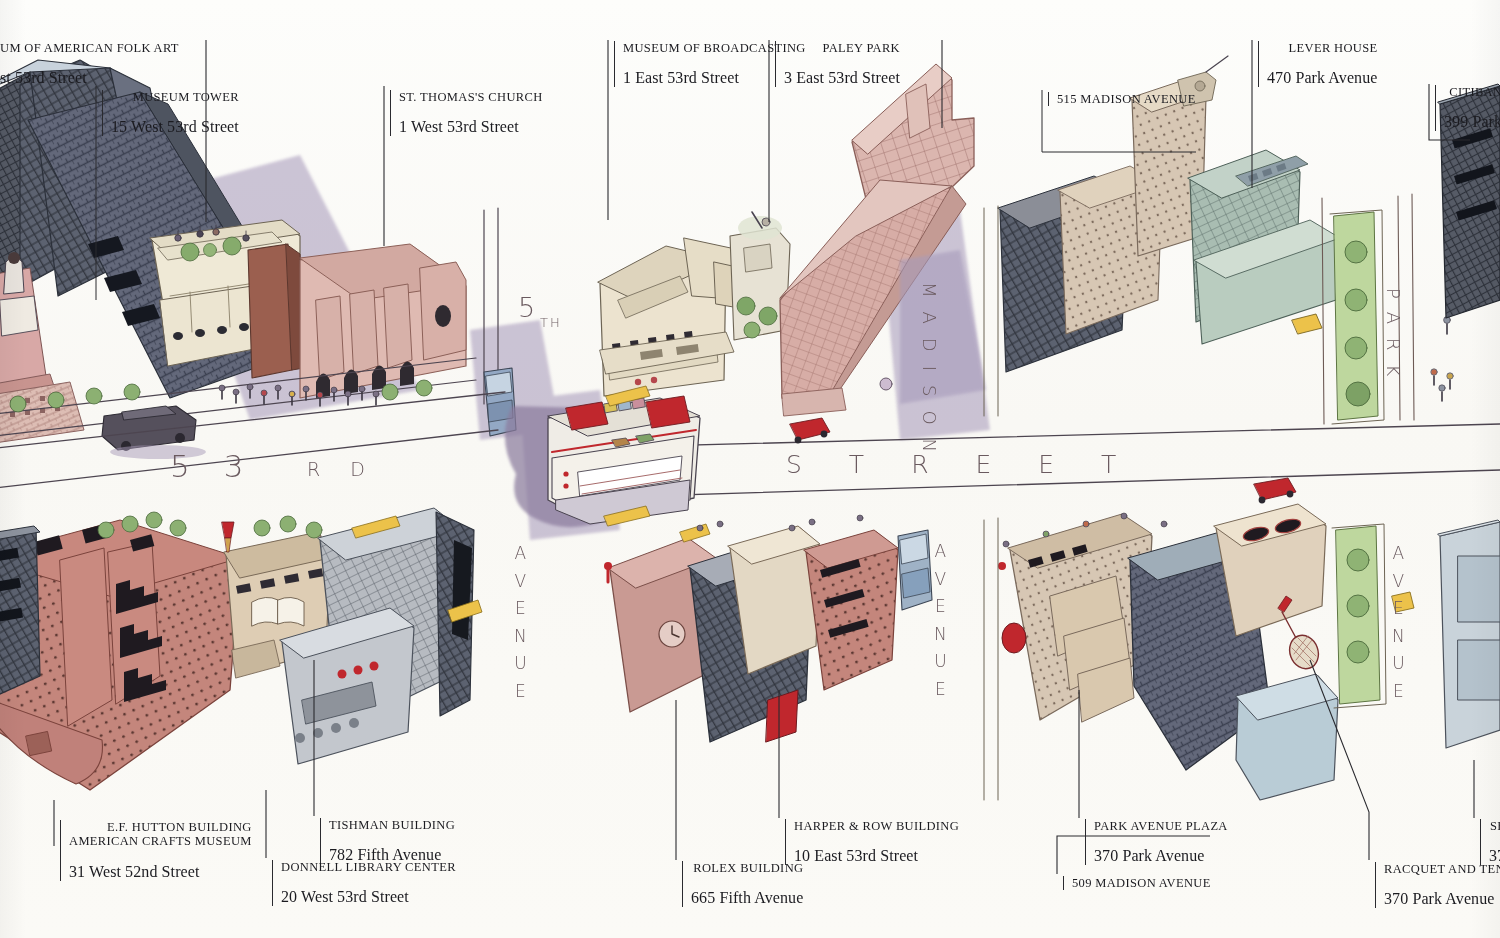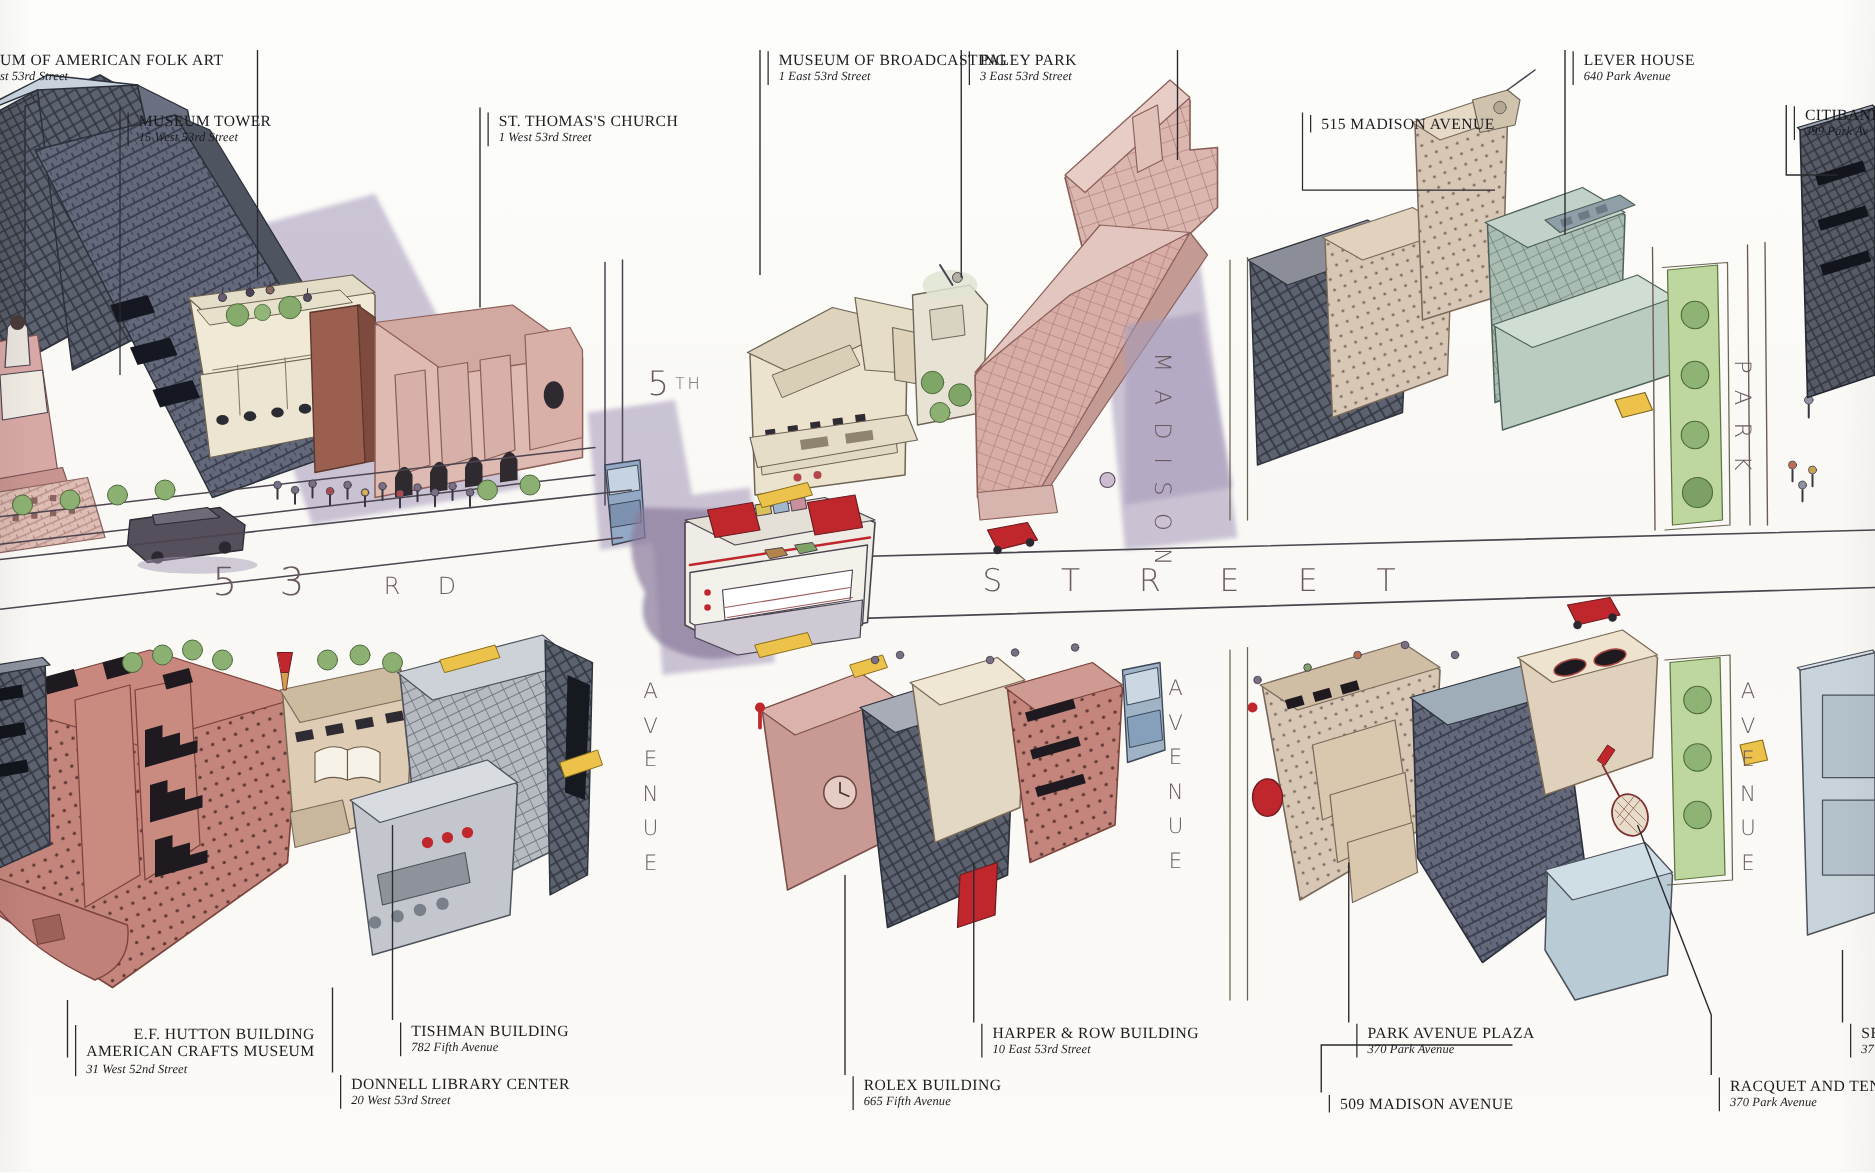--- a/index.html
+++ b/index.html
@@ -40,24 +40,23 @@
   .label .nm{
     font-family:"Liberation Serif", serif;
     font-size:12.5px;
     letter-spacing:.35px;
     font-weight:400;
     text-transform:uppercase;
     text-align:right;
   }
   .label .ad{
     font-family:"Liberation Serif", serif;
-    font-style:italic;
-    font-size:10px;
+    font-size:16px;
     letter-spacing:.1px;
-    margin-top:1px;
+    margin-top:14px;
   }
   .label.pad{padding-left:8px;}
   .label.rule{border-left:1.1px solid #2a2a2f;}
 
   
   .street{
     position:absolute;
     color:#6e5f63;
     font-family:"DejaVu Sans", sans-serif;
     font-weight:300;
@@ -735,21 +734,21 @@
     </g>
   </svg>
 
   <div id="paperfold"></div>
 
   <div class="street st-53" style="left:170px;top:448px;text-align:center;">53</div>
   <div class="street st-rd" style="left:307px;top:458px;">RD</div>
   <div class="street st-street" style="left:786px;top:450px;">STREET</div>
 
   <div class="street st-5th" style="left:518px;top:292px;">5</div>
-  <div class="street st-th" style="left:540px;top:300px;">TH</div>
+  <div class="street st-th" style="left:540px;top:315px;">TH</div>
 
   <div class="street" style="left:514px;top:540px;">
     <div class="vert" title="AVENUE">
       <span>A</span>
       <span>V</span>
       <span>E</span>
       <span>N</span>
       <span>U</span>
       <span>E</span>
     </div>
@@ -805,21 +804,21 @@
     <div class="ad">3 East 53rd Street</div>
   </div>
 
 
   <div class="label pad rule" style="left:1048px;top:92px;">
     <div class="nm">515 MADISON AVENUE</div>
   </div>
 
   <div class="label pad rule" style="left:1258px;top:41px;">
     <div class="nm">LEVER HOUSE</div>
-    <div class="ad">640 Park Avenue</div>
+    <div class="ad">470 Park Avenue</div>
   </div>
 
   <div class="label pad rule" style="left:1435px;top:85px;">
     <div class="nm">CITIBANK B</div>
     <div class="ad">399 Park Av</div>
   </div>
 
   <div class="label pad rule" style="left:60px;top:820px;">
     <div class="nm">E.F. HUTTON BUILDING</div>
     <div class="nm">AMERICAN CRAFTS MUSEUM</div>

